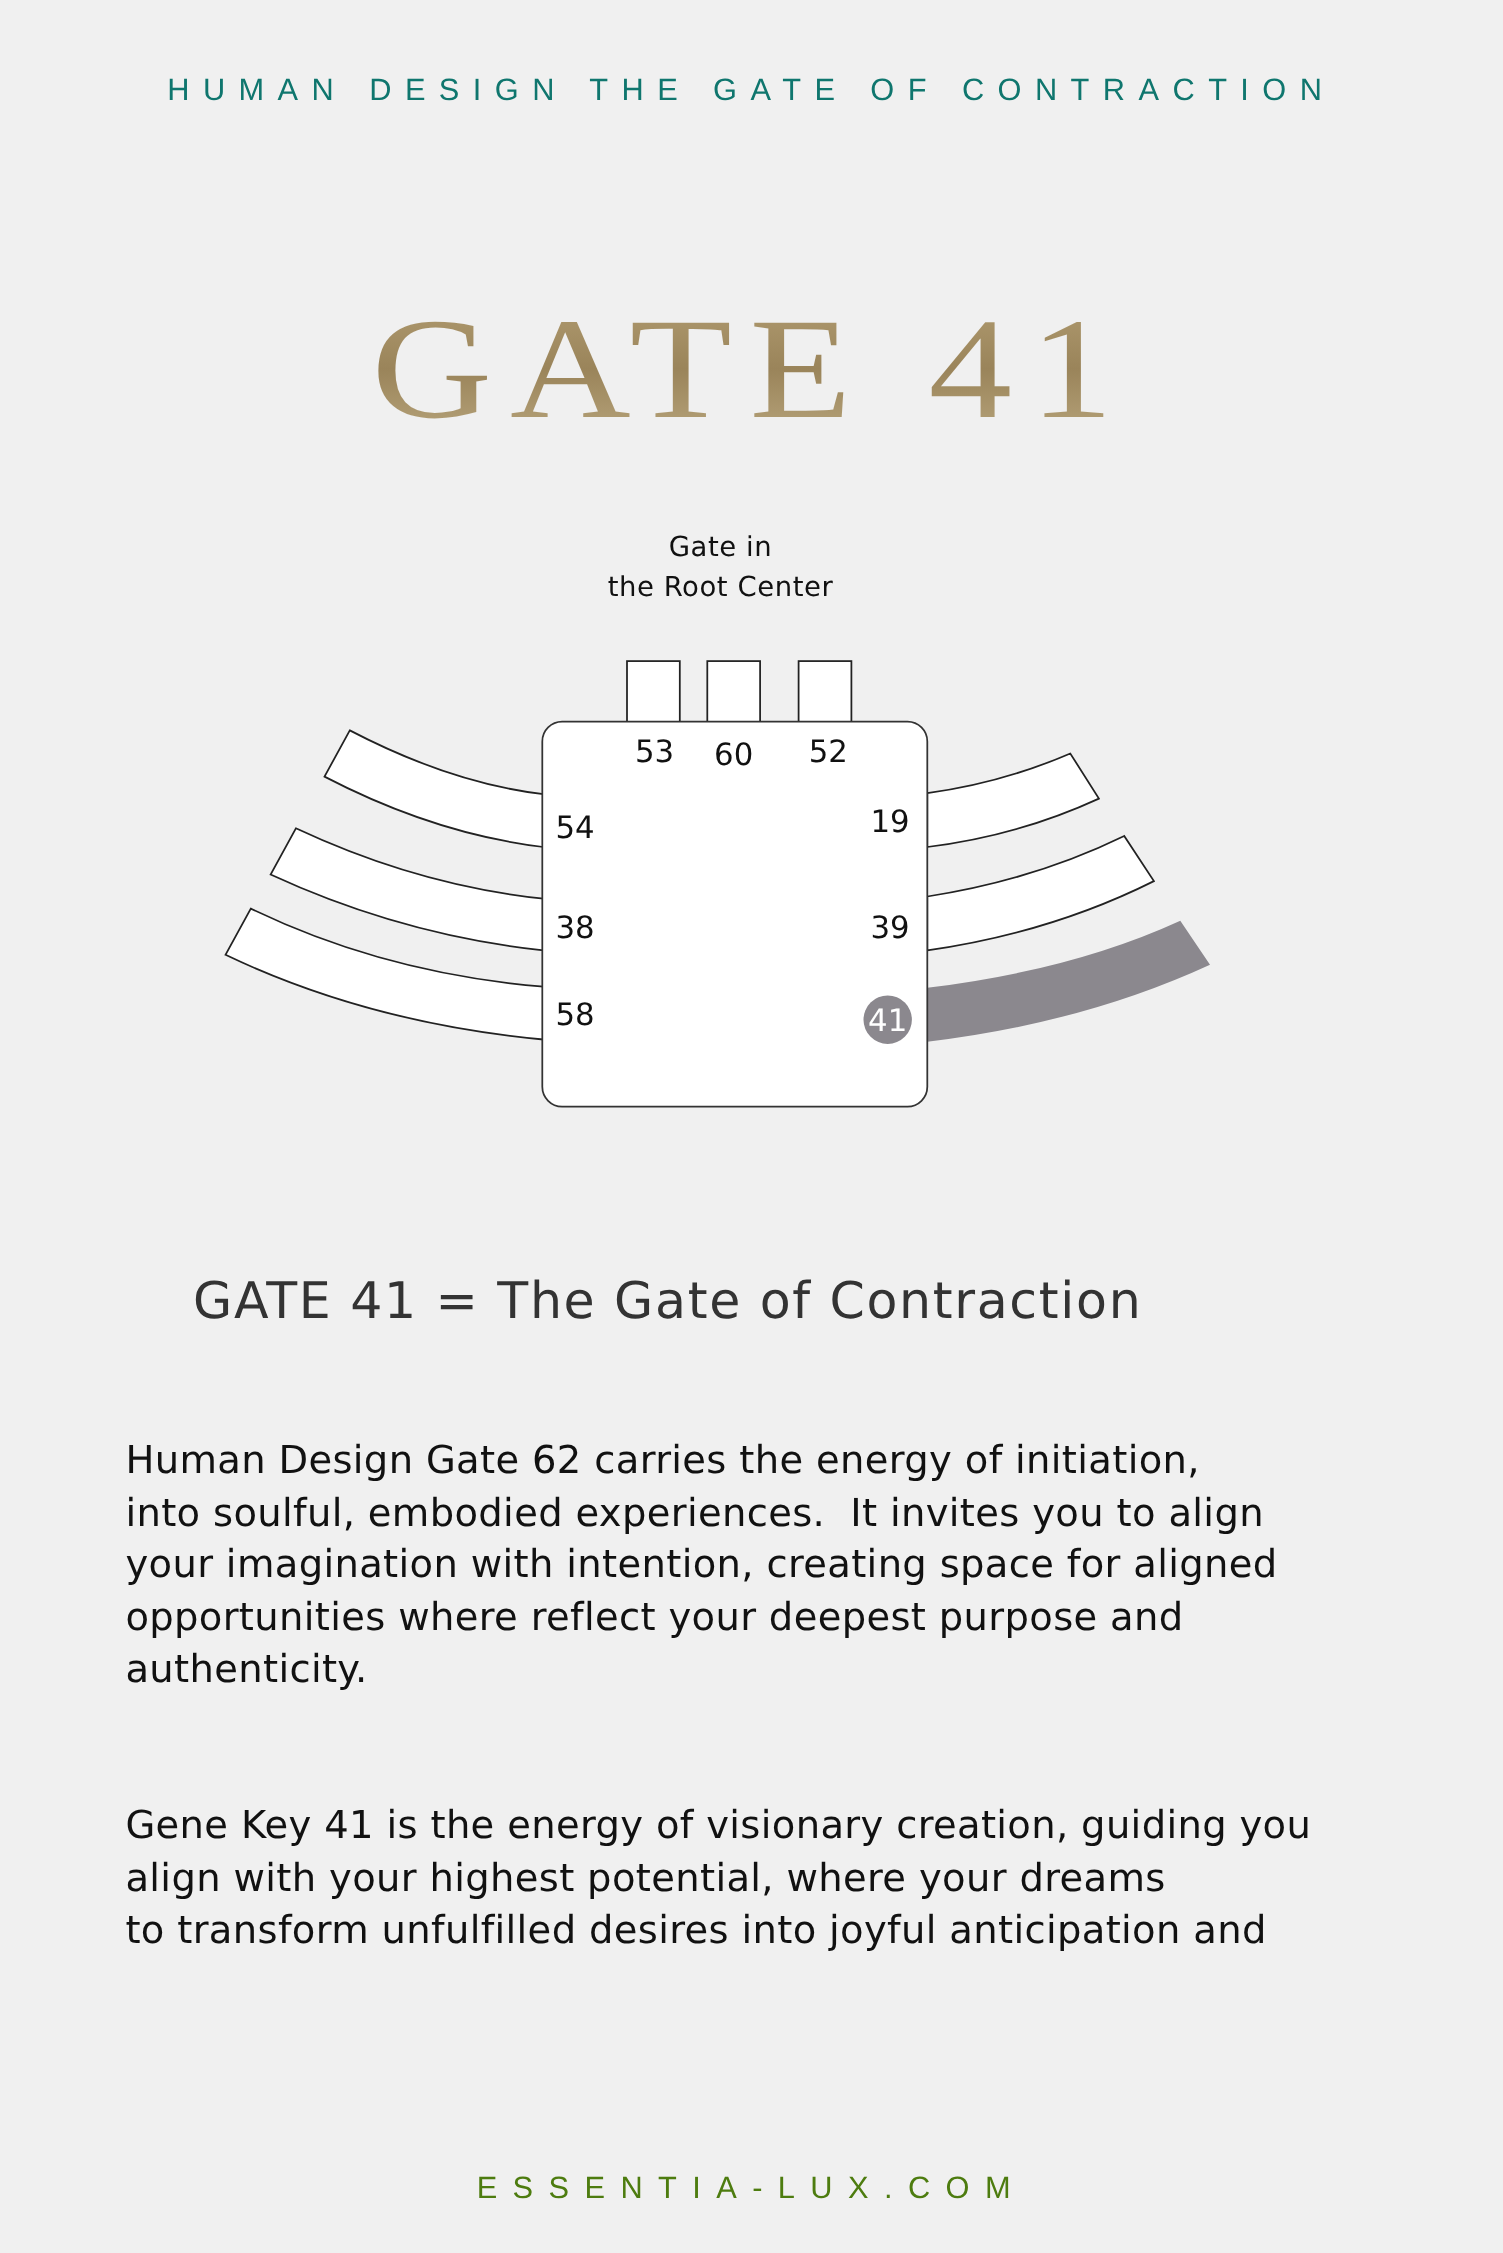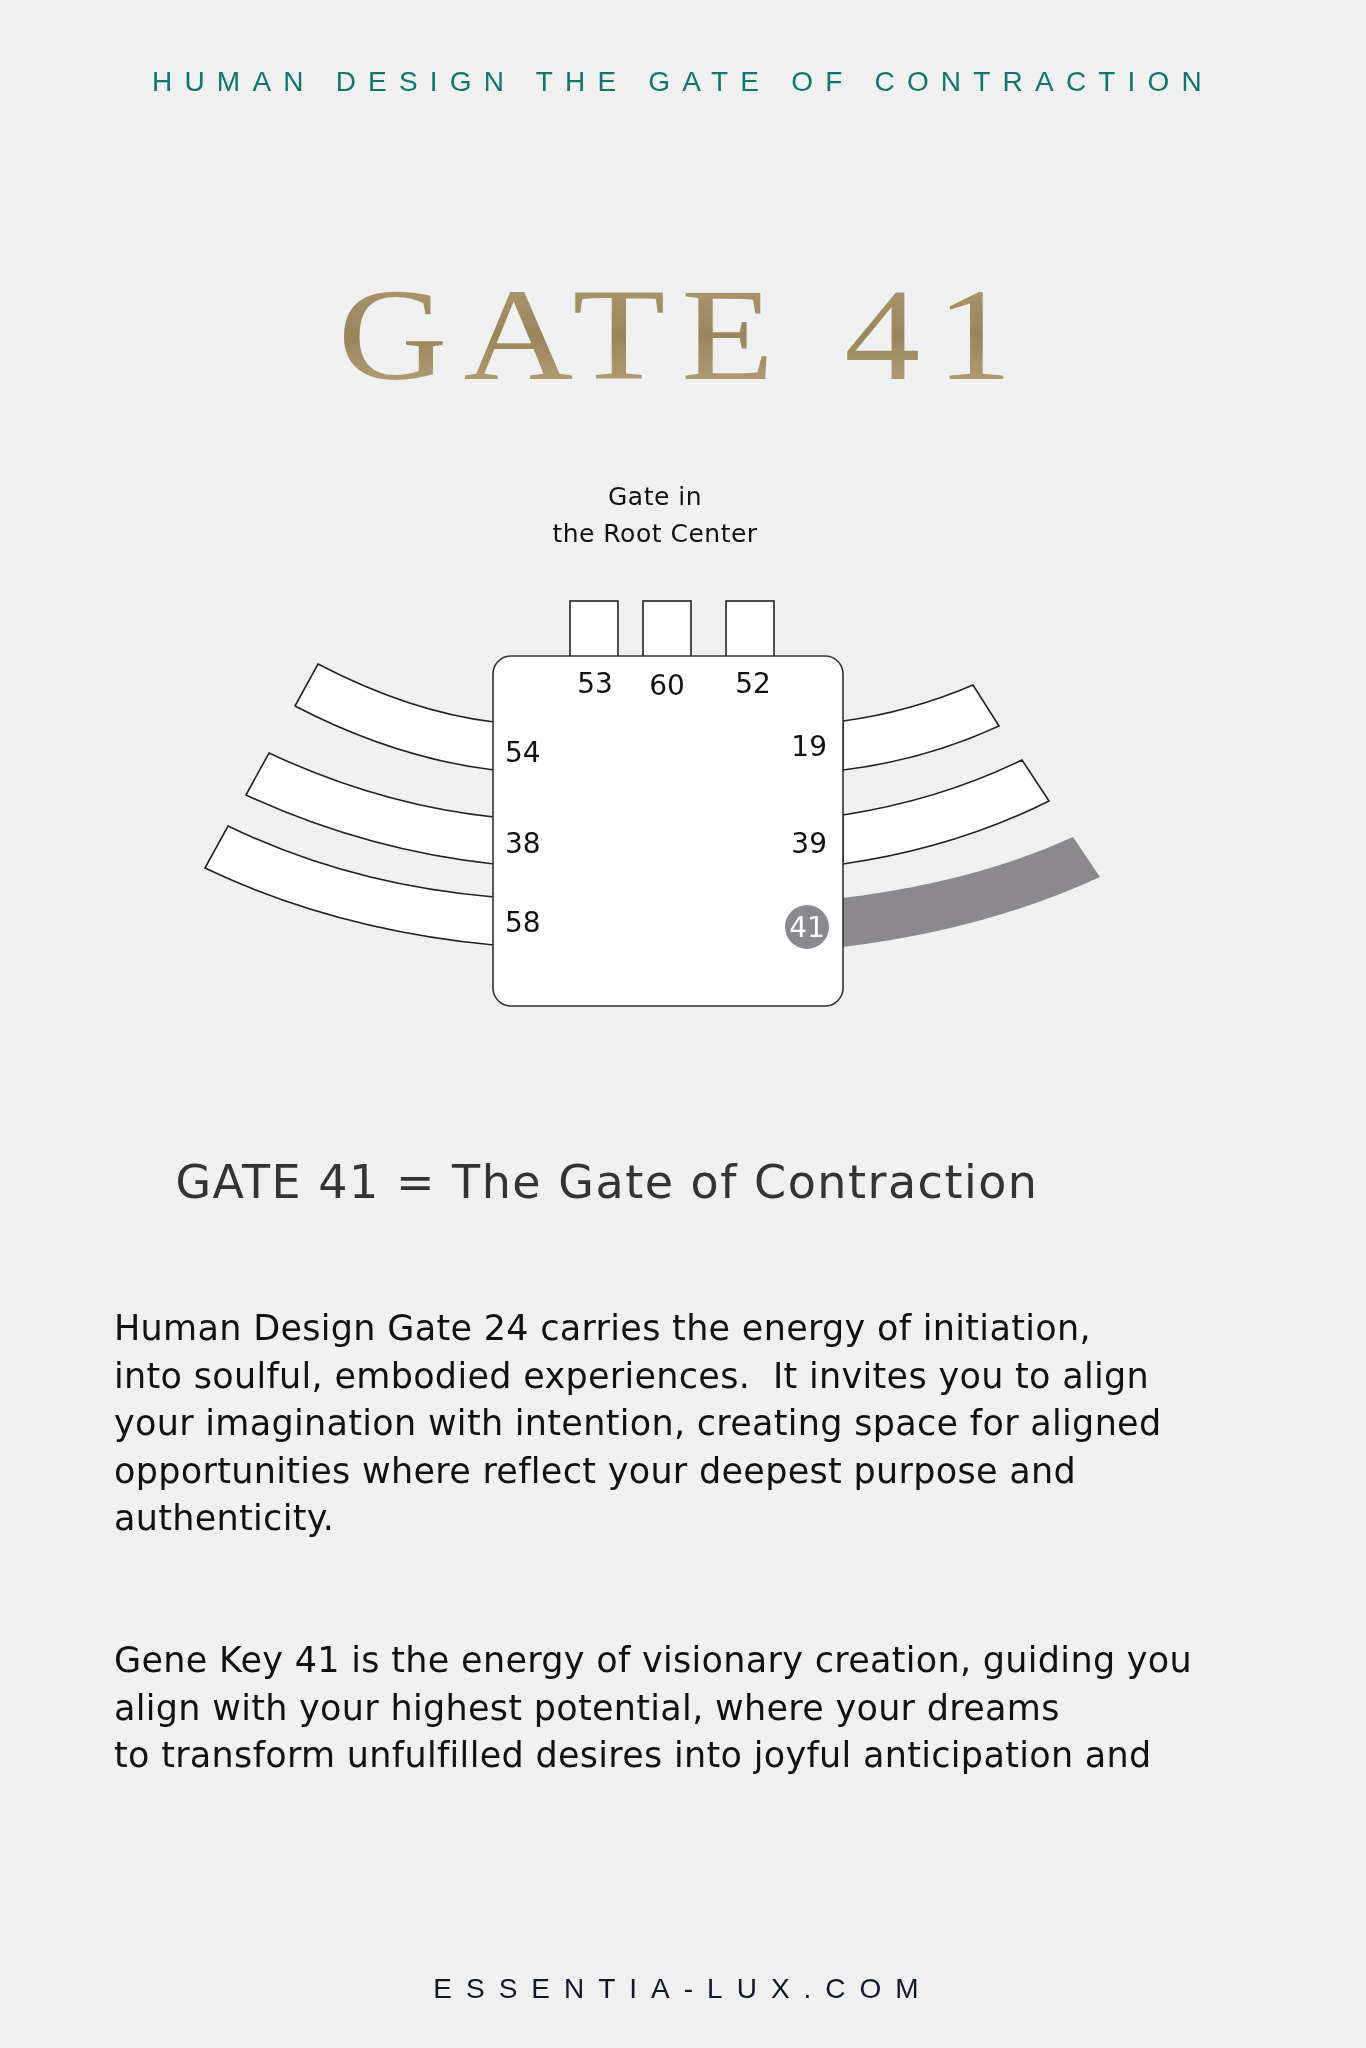--- a/index.html
+++ b/index.html
@@ -35,21 +35,21 @@
     letter-spacing: 1.5px;
   }
   .para {
     left: 114px; width: 1180px;
     font-family: "DejaVu Sans", sans-serif; font-size: 35px; line-height: 47.5px; color: #111;
     letter-spacing: 0.3px;
   }
   .para p { margin: 0; }
   .footer {
     left: 0; width: 1366px; top: 1973px; text-align: center;
-    font-family: "Liberation Sans", sans-serif; font-size: 28px; letter-spacing: 14px; color: #0f172a;
+    font-family: "Liberation Sans", sans-serif; font-size: 28px; letter-spacing: 14px; color: #4d7c0f;
   }
 </style>
 </head>
 <body>
 
 <div class="abs top-title">HUMAN DESIGN THE GATE OF CONTRACTION</div>
 
 <div class="abs gate-hero">GATE 41</div>
 
 <div class="abs center-caption">
@@ -87,21 +87,21 @@
   <text class="gate-num" x="827" y="756" text-anchor="end">19</text>
   <text class="gate-num" x="827" y="853" text-anchor="end">39</text>
 
   <circle cx="807" cy="927" r="22" fill="#8b888e"></circle>
   <text class="gate-num" x="807" y="937" text-anchor="middle" style="fill:#fff">41</text>
 </svg>
 
 <div class="abs subtitle">GATE 41 = The Gate of Contraction</div>
 
 <div class="abs para" style="top:1305px;">
-  <p>Human Design Gate 24 carries the energy of initiation,</p>
+  <p>Human Design Gate 62 carries the energy of initiation,</p>
   <p style="white-space:pre">into soulful, embodied experiences.  It invites you to align</p>
   <p>your imagination with intention, creating space for aligned</p>
   <p>opportunities where reflect your deepest purpose and</p>
   <p>authenticity.</p>
 </div>
 
 <div class="abs para" style="top:1637px;">
   <p>Gene Key 41 is the energy of visionary creation, guiding you</p>
   <p>align with your highest potential, where your dreams</p>
   <p>to transform unfulfilled desires into joyful anticipation and</p>

